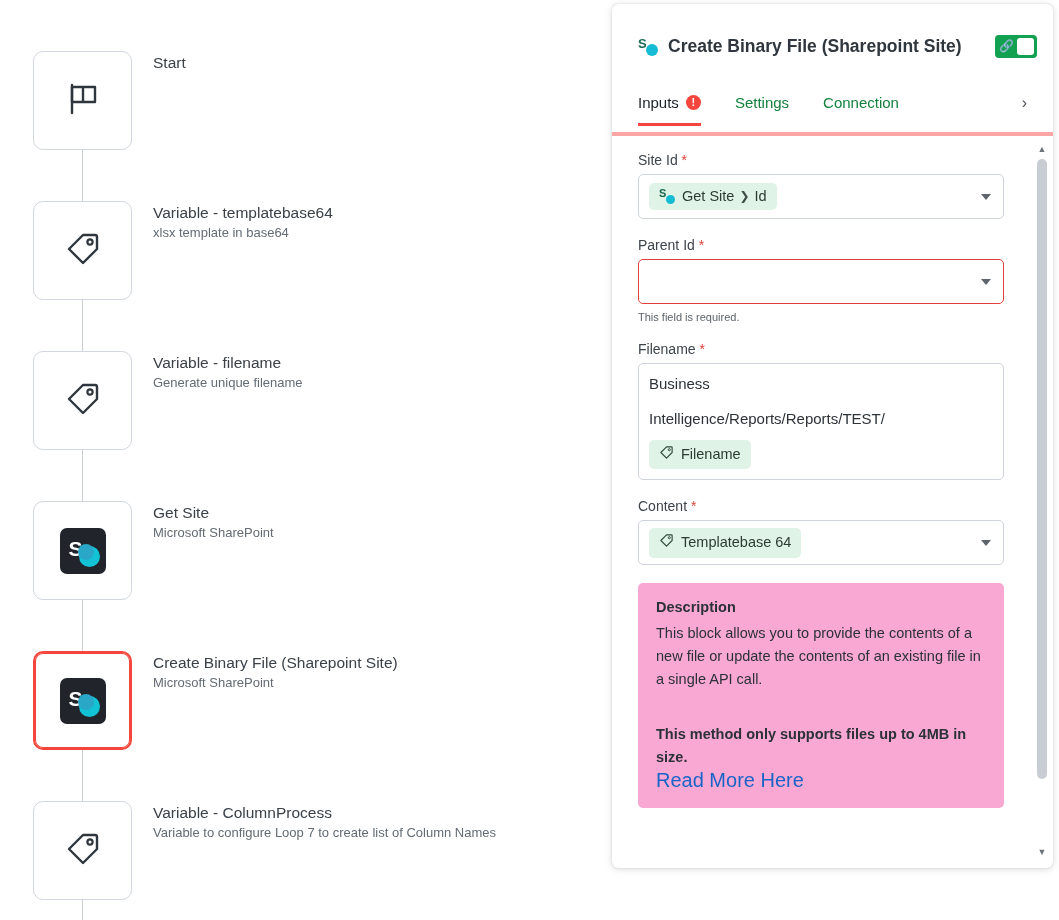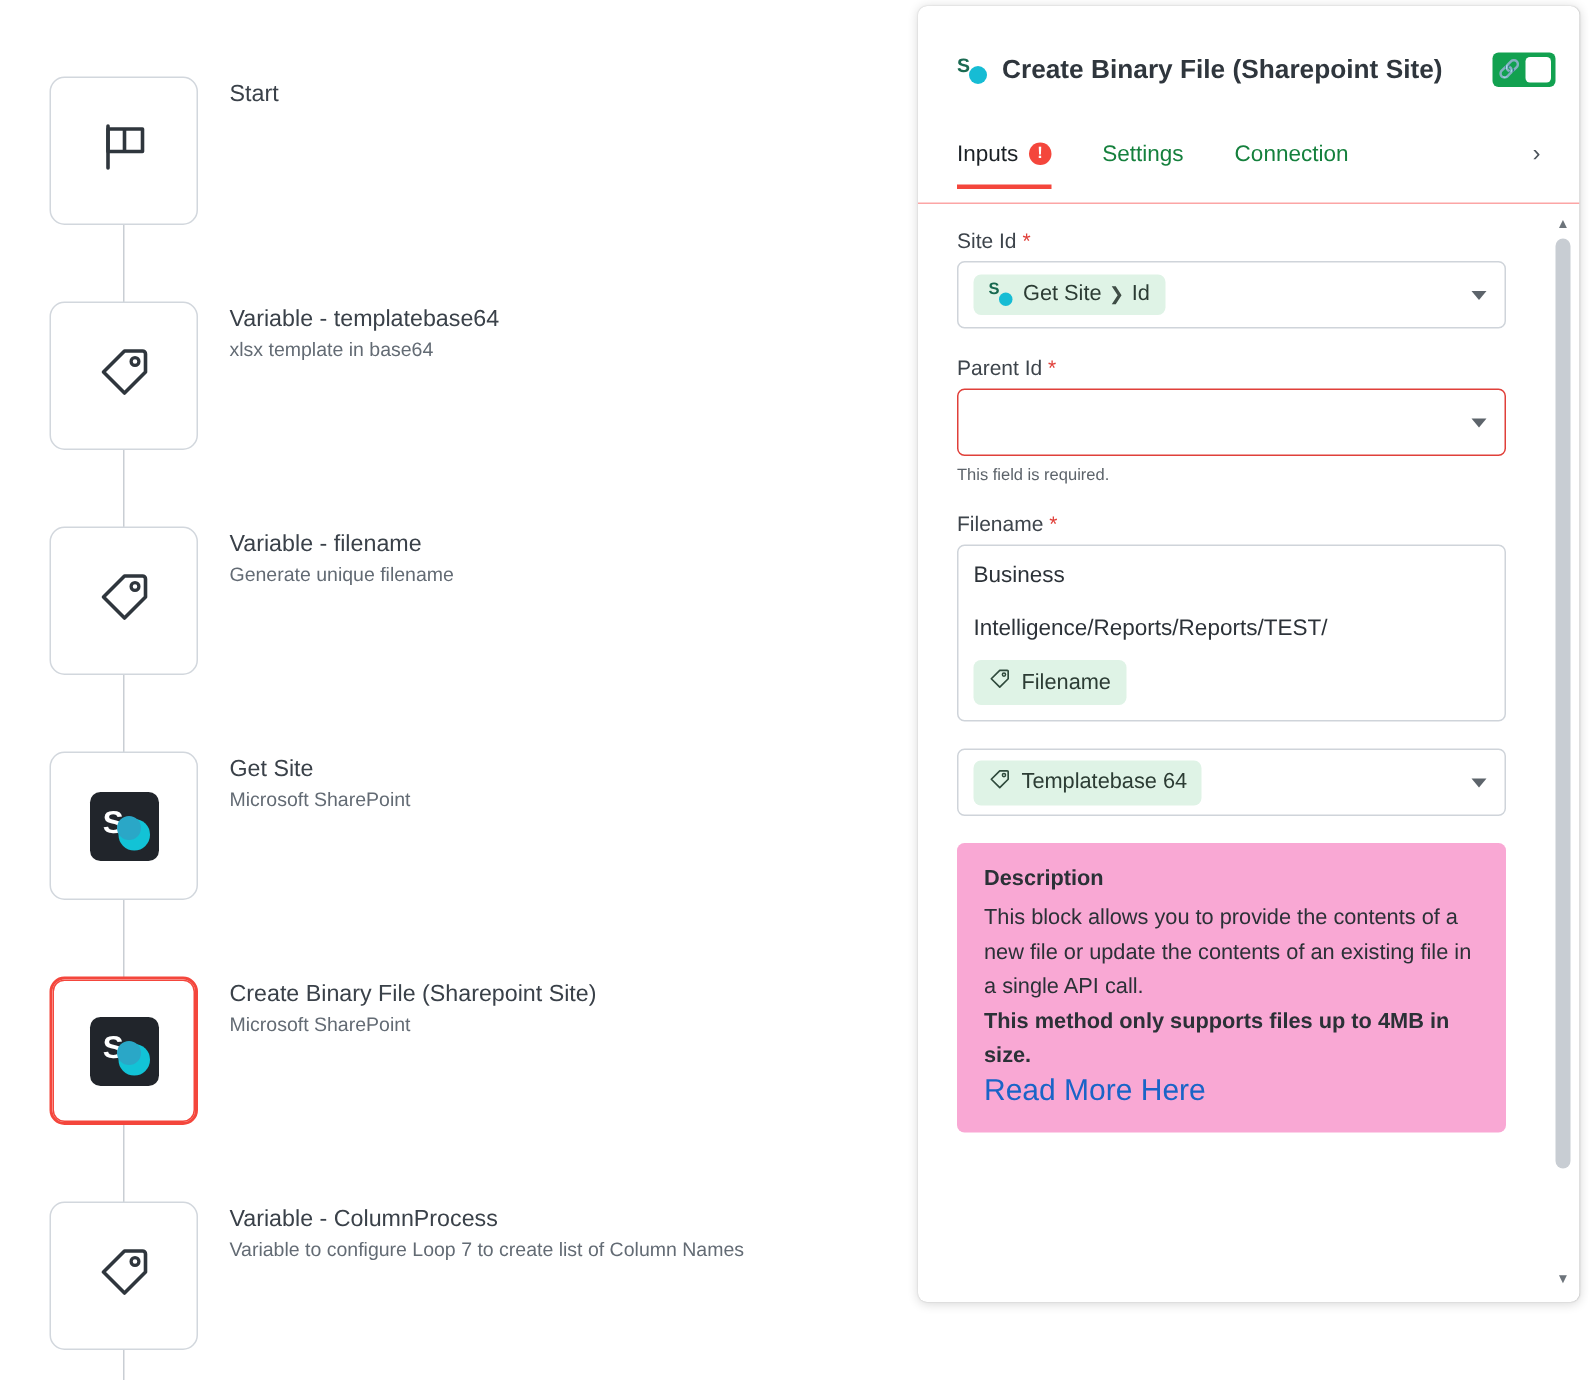--- a/index.html
+++ b/index.html
@@ -163,21 +163,21 @@
     width: 17px; height: 17px;
     background: #ffffff;
     border-radius: 3px;
     margin-left: 3px;
   }
 
   .tabs {
     position: absolute;
     left: 0; top: 84px;
     width: 441px; height: 48px;
-    border-bottom: 1px solid #fca5a5;
+    border-bottom: 4px solid #fca5a5;
     display: flex;
     align-items: flex-start;
     padding: 0 26px;
   }
   .tab {
     font-size: 15px;
     color: #15803d;
     padding: 6px 0 12px 0;
     margin-right: 34px;
     display: flex;
@@ -305,21 +305,21 @@
     font-size: 14.5px;
     font-weight: bold;
     color: #2b3137;
     margin-bottom: 7px;
   }
   .desc-text {
     font-size: 14.5px;
     color: #2b3137;
     line-height: 23px;
   }
-  .desc-bold { font-weight: bold; }
+  .desc-bold { font-weight: bold; margin-top: 32px; }
   .desc-link {
     color: #1a64c7;
     font-size: 20px;
     text-decoration: none;
   }
   
   .scroll-track {
     position: absolute;
     right: 6px; top: 140px;
     width: 10px; height: 718px;
@@ -522,20 +522,24 @@
                 <circle cx="16.5" cy="7.5" r="1.7" stroke="#2f4a3c" stroke-width="1.6" fill="none"></circle>
               </svg>
             </span>
             <span>Filename</span>
           </span>
           <span class="caret" style="top:66px;"></span>
         </div>
       </div>
 
       <div class="field">
+        <div class="field-label">
+          <span>Content</span>
+          <span class="req">*</span>
+        </div>
         <div class="sel">
           <span class="chip">
             <span class="tag-ic">
               <svg width="15" height="15" viewBox="0 0 24 24">
                 <path d="M12 3 H20 a1 1 0 0 1 1 1 V12 L12 21 L3 12 Z" stroke="#2f4a3c" stroke-width="1.8" fill="none" stroke-linejoin="round"></path>
                 <circle cx="16.5" cy="7.5" r="1.7" stroke="#2f4a3c" stroke-width="1.6" fill="none"></circle>
               </svg>
             </span>
             <span>Templatebase 64</span>
           </span>

